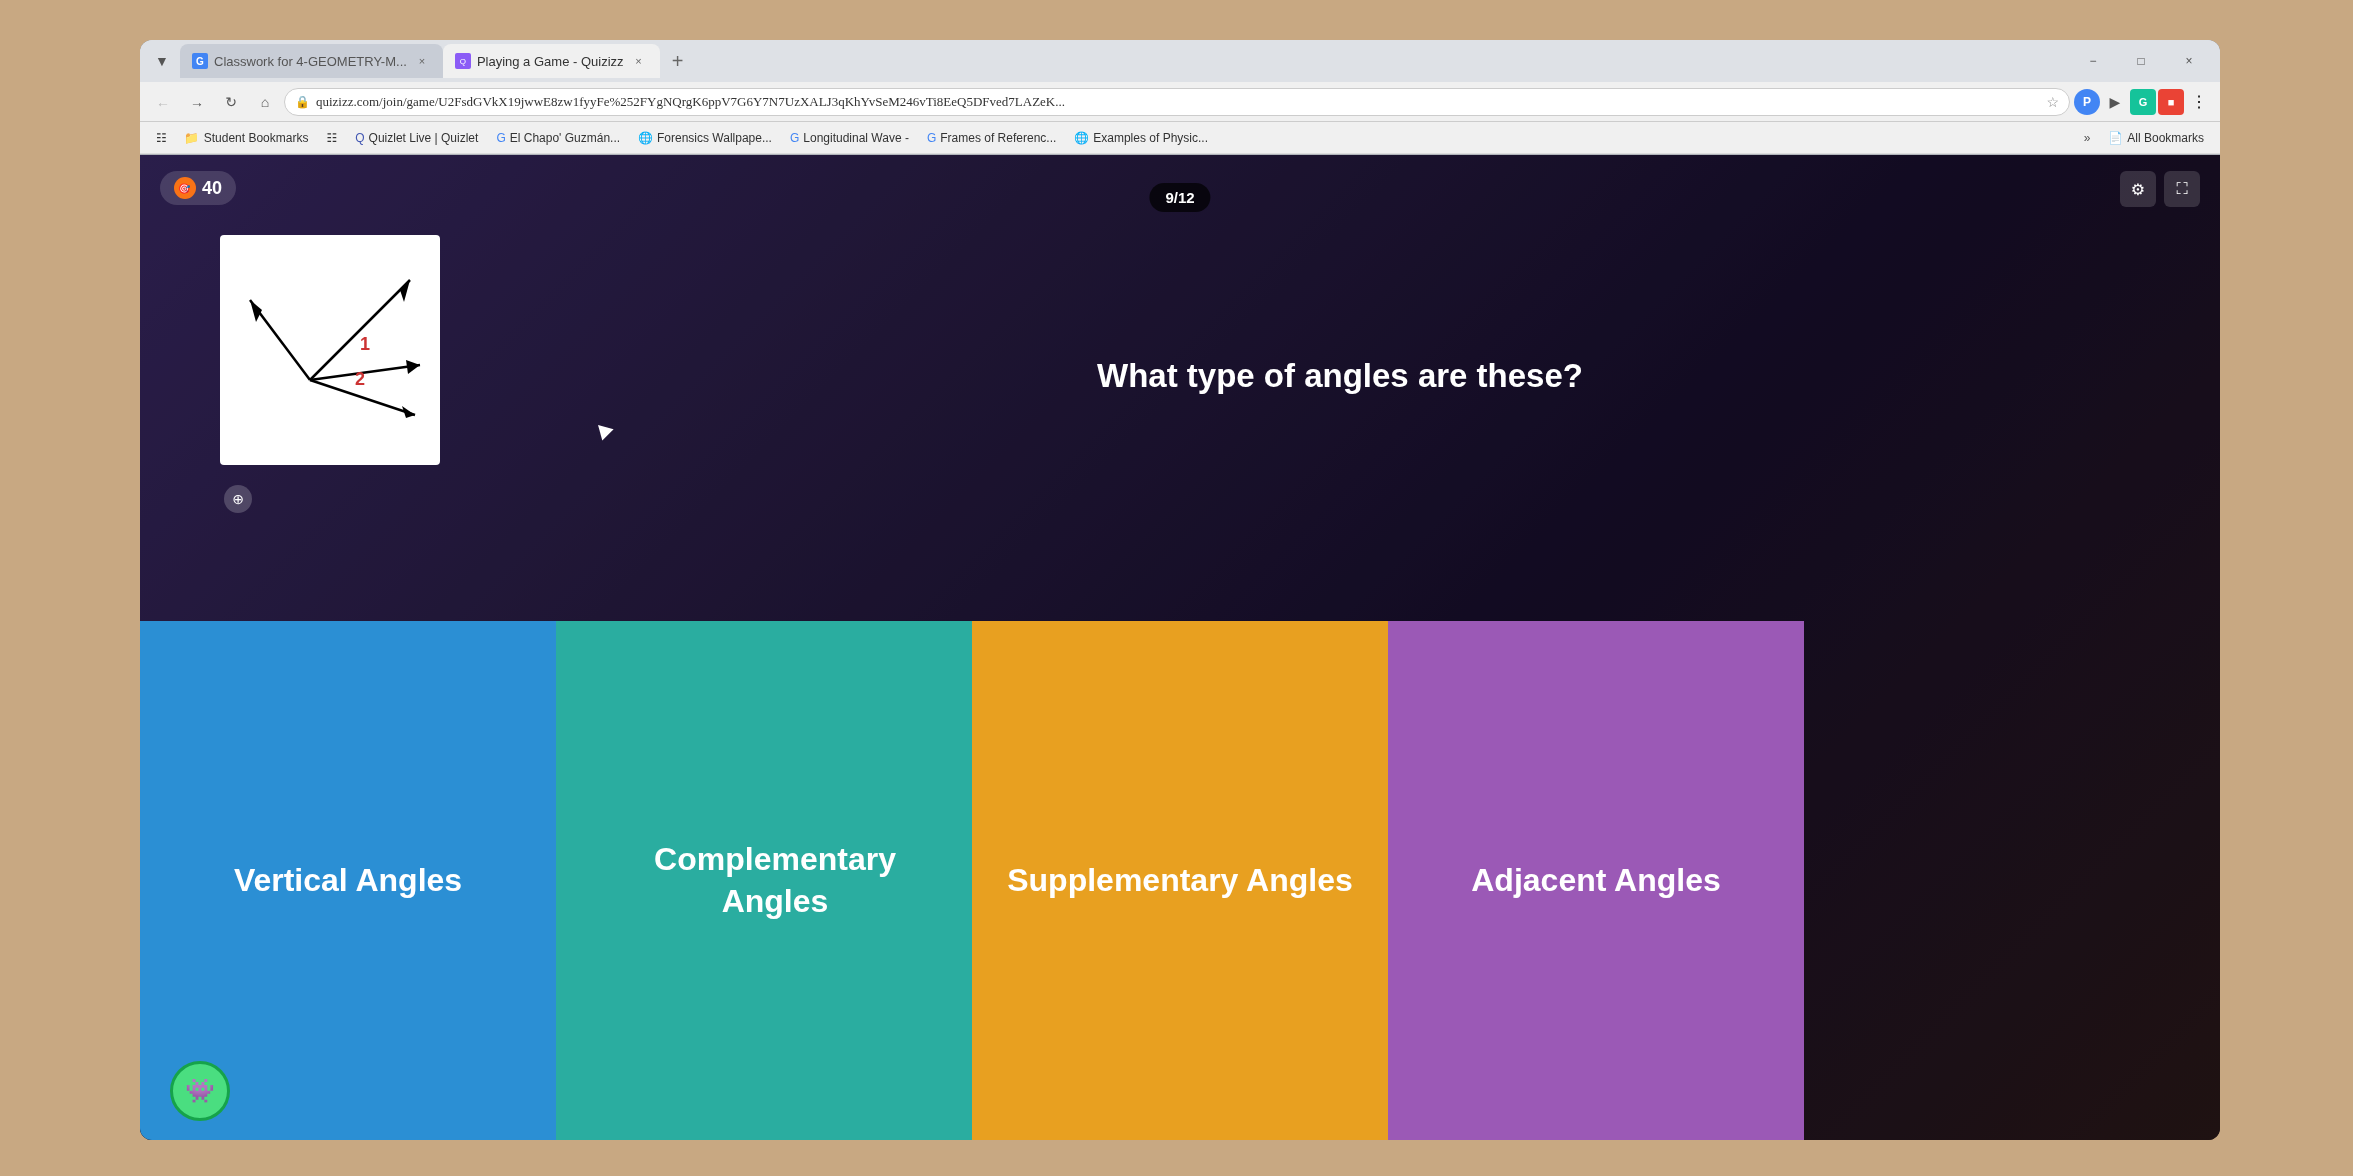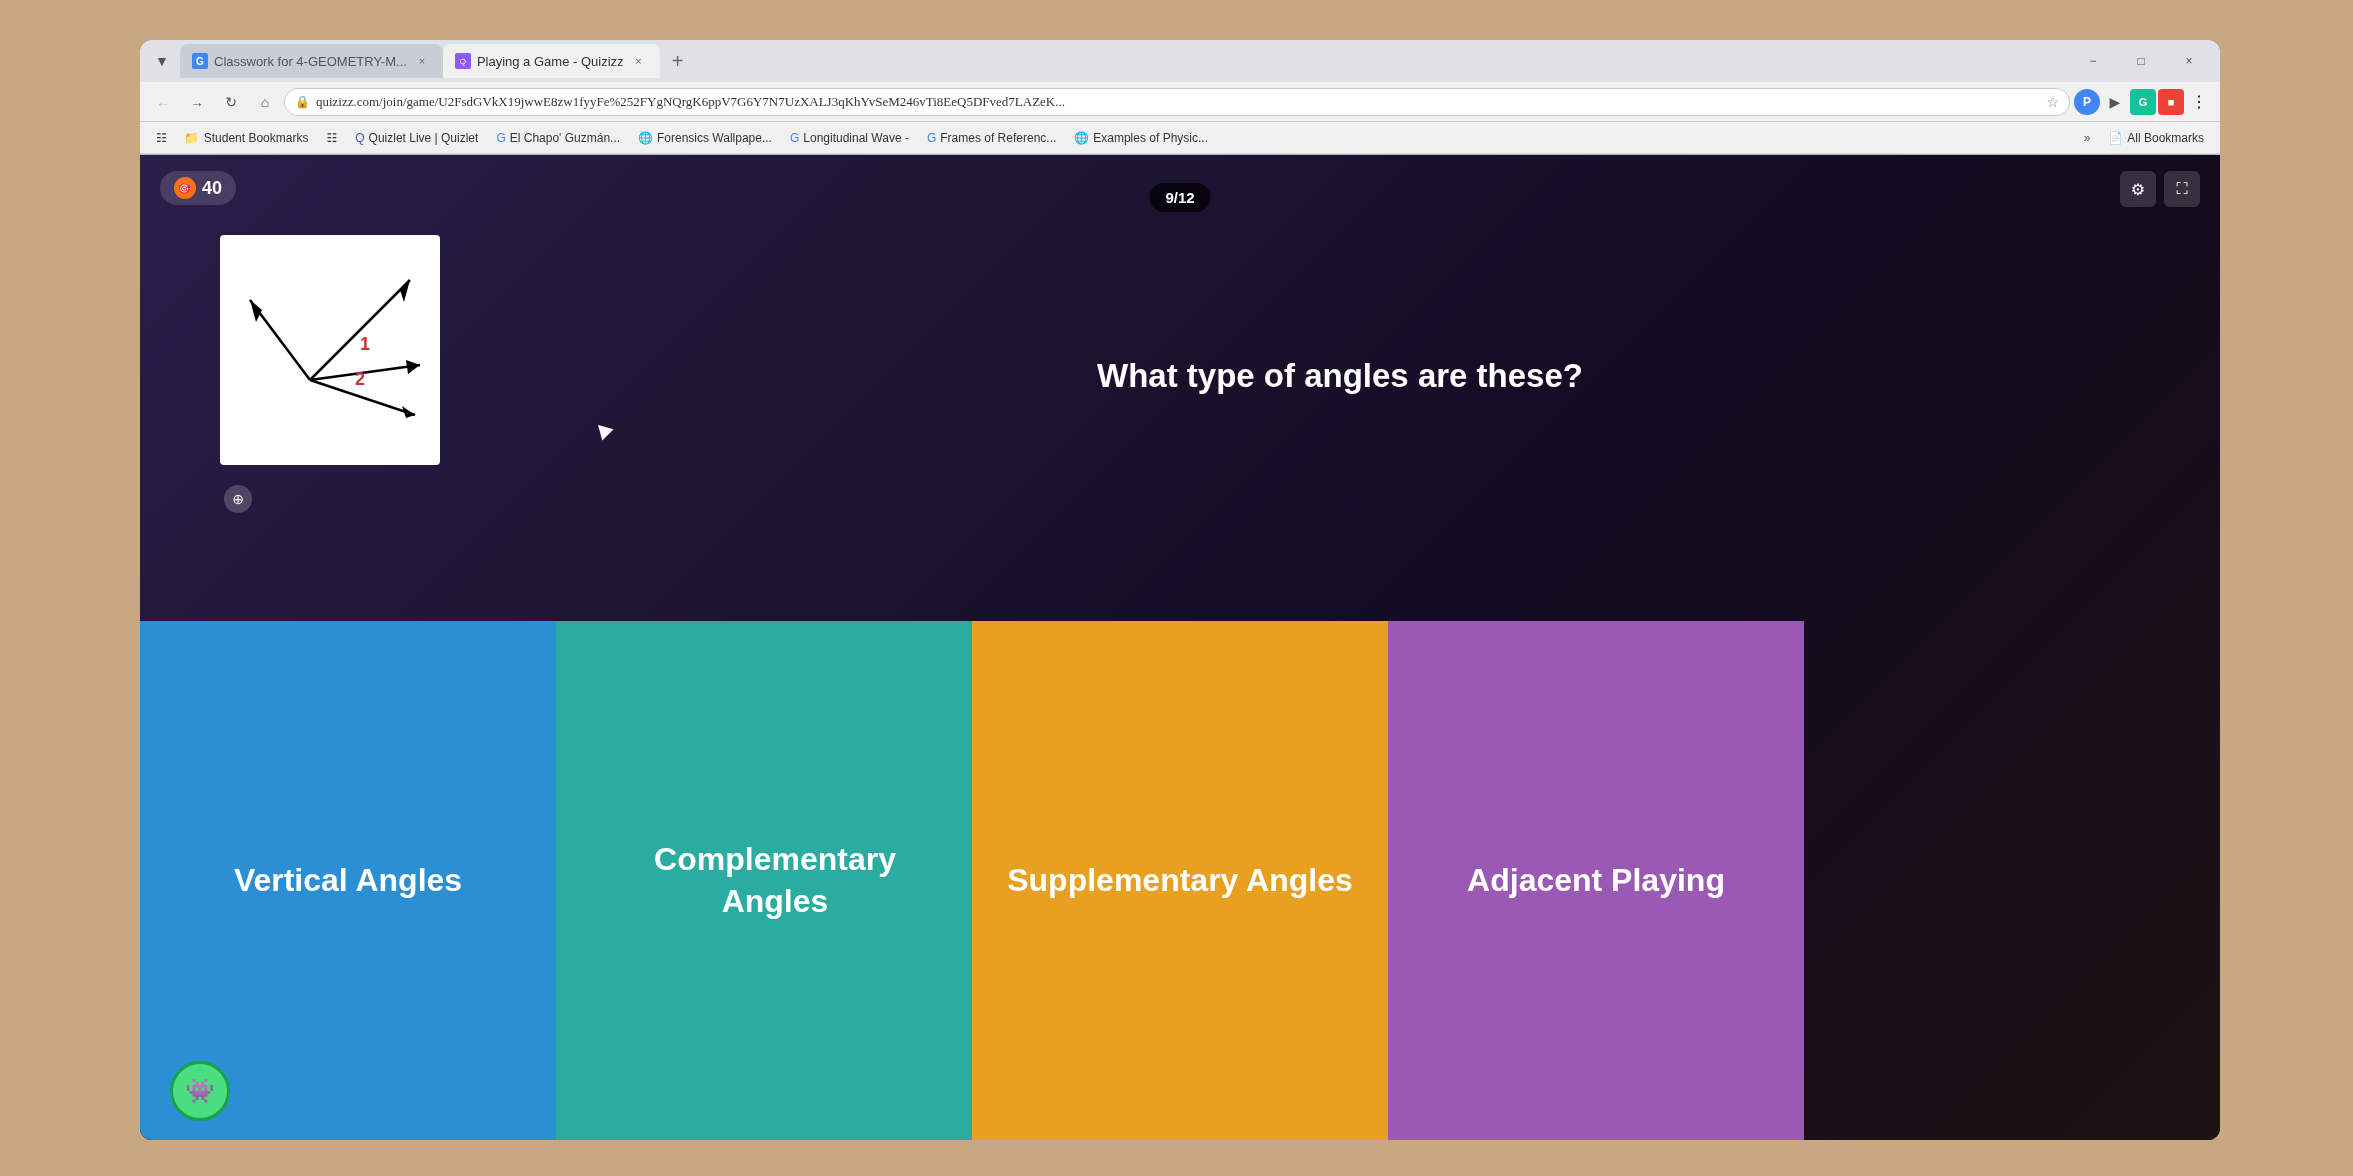--- a/index.html
+++ b/index.html
@@ -627,21 +627,21 @@
       <div class="answer-option answer-blue">
         <span>Vertical Angles</span>
       </div>
       <div class="answer-option answer-teal">
         <span>Complementary Angles</span>
       </div>
       <div class="answer-option answer-orange">
         <span>Supplementary Angles</span>
       </div>
       <div class="answer-option answer-purple">
-        <span>Adjacent Playing</span>
+        <span>Adjacent Angles</span>
       </div>
     </div>
 
     <div class="cursor"></div>
 
     <div class="mascot-area">
       <div class="mascot">👾</div>
     </div>
 
   </div>

